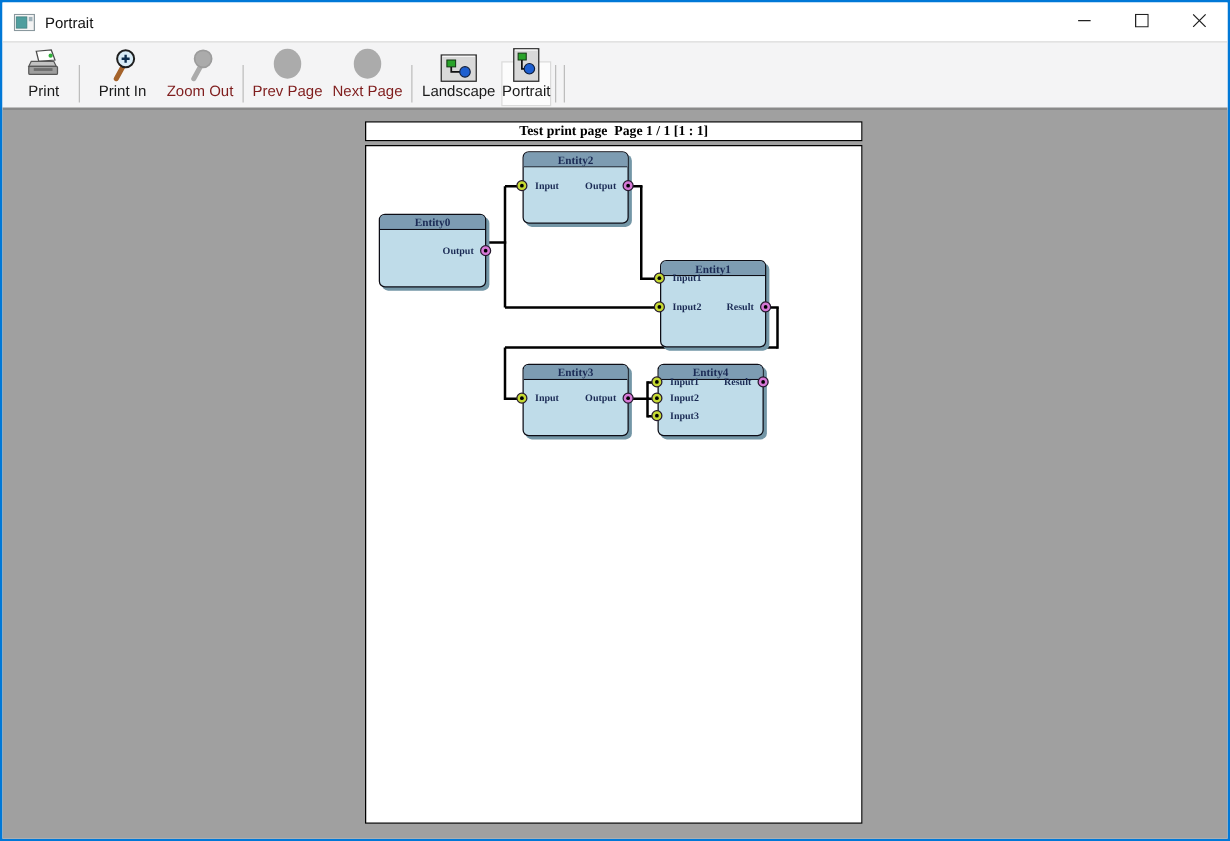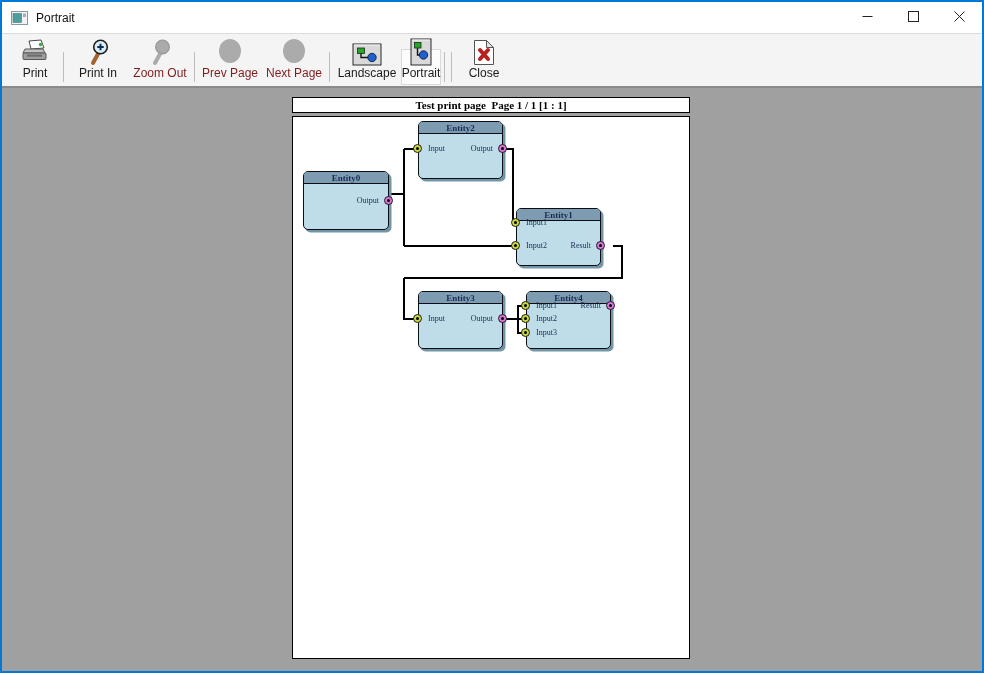--- a/index.html
+++ b/index.html
@@ -45,21 +45,21 @@
     font-family:"Liberation Serif","DejaVu Serif",serif; color:var(--ink,#1b2b55); }
   .entity-title { height:12px; line-height:12px; text-align:center; font-weight:bold;
     font-size:9px; background:var(--ent-title,#7d9cb2);
     border-bottom:1px solid var(--ent-border,#0d0d16); border-radius:3.5px 3.5px 0 0;
     overflow:hidden; }
   .port { position:absolute; width:9px; height:9px; border-radius:50%;
     border:1.5px solid #261a2e; display:flex; align-items:center; justify-content:center; }
   .port.input  { background:var(--in-port,#c6da32); }
   .port.output { background:var(--out-port,#d678d6); }
   .port i { width:3px; height:3px; background:#000; border-radius:50%; display:block; }
-  .port-label { position:absolute; height:9px; line-height:9px; font-weight:normal;
+  .port-label { position:absolute; height:9px; line-height:9px; font-weight:bold;
     font-size:8px; white-space:nowrap; }
 </style>
 </head>
 <body>
 
 <div class="window">
 
   <div class="titlebar">
     <span class="app-icon">
       <svg width="17" height="14" viewBox="0 0 17 14">
@@ -178,30 +178,20 @@
         </svg>
       </span>
       <span class="tb-label">Portrait</span>
     </button>
 
     <div class="tb-sep"></div>
 
 
     <div class="tb-sep"></div>
 
-    <button class="tb-btn" style="width:58px">
-      <span class="tb-icon">
-        <svg width="22" height="27" viewBox="0 0 22 27">
-          <path d="M1.5,1.5 H13.5 L20.5,8.5 V25.5 H1.5 Z" fill="#ffffff" stroke="#555" stroke-width="1"></path>
-          <path d="M13.5,1.5 L20.5,8.5 H13.5 Z" fill="#e4e4e4" stroke="#555" stroke-width="1"></path>
-          <path d="M7,11 L15,20 M15,11 L7,20" stroke="#b91f1f" stroke-width="4" stroke-linecap="round"></path>
-        </svg>
-      </span>
-      <span class="tb-label">Close</span>
-    </button>
   </div>
 
   <div class="client">
     <div class="page-header">Test print page  Page 1 / 1 [1 : 1]</div>
     <div class="page-body">
       <div id="diagram-layer">
           <div class="wire" style="left: 96px; top: 76px; width: 16px; height: 2px;"></div>
           <div class="wire" style="left: 110px; top: 32px; width: 2px; height: 97px;"></div>
           <div class="wire" style="left: 111px; top: 31px; width: 14px; height: 2px;"></div>
           <div class="wire" style="left: 111px; top: 128px; width: 124px; height: 2px;"></div>
@@ -229,21 +219,21 @@
             <div class="entity-title">Entity2</div>
             <span class="port input" style="left: -6px; top: 22px;">
               <i></i>
             </span>
             <span class="port-label" style="top: 22px; left: 9px;">Input</span>
             <span class="port output" style="left: 79px; top: 22px;">
               <i></i>
             </span>
             <span class="port-label" style="top: 22px; right: 9px;">Output</span>
           </div>
-          <div class="entity" style="left: 223px; top: 91px; width: 85px; height: 58px;">
+          <div class="entity" style="left: 235px; top: 91px; width: 85px; height: 70px;">
             <div class="entity-title">Entity1</div>
             <span class="port input" style="left: -6px; top: 9px;">
               <i></i>
             </span>
             <span class="port-label" style="top: 9px; left: 9px;">Input1</span>
             <span class="port input" style="left: -6px; top: 32px;">
               <i></i>
             </span>
             <span class="port-label" style="top: 32px; left: 9px;">Input2</span>
             <span class="port output" style="left: 79px; top: 32px;">

